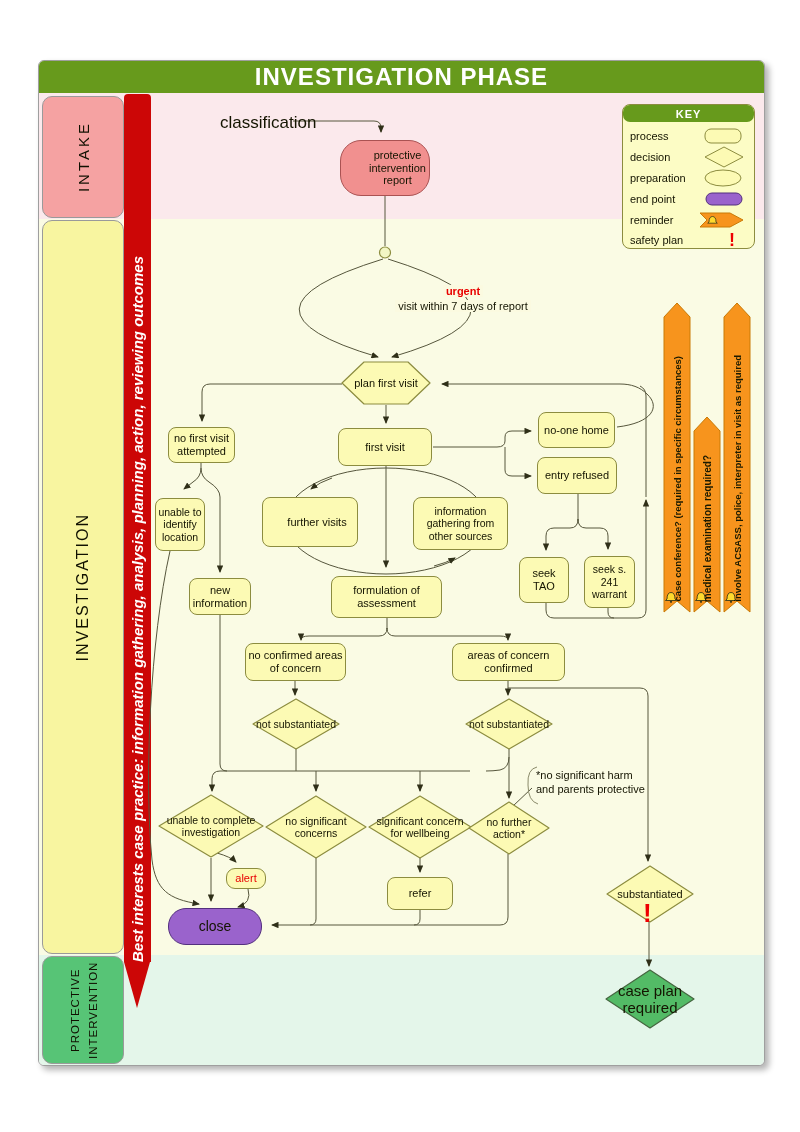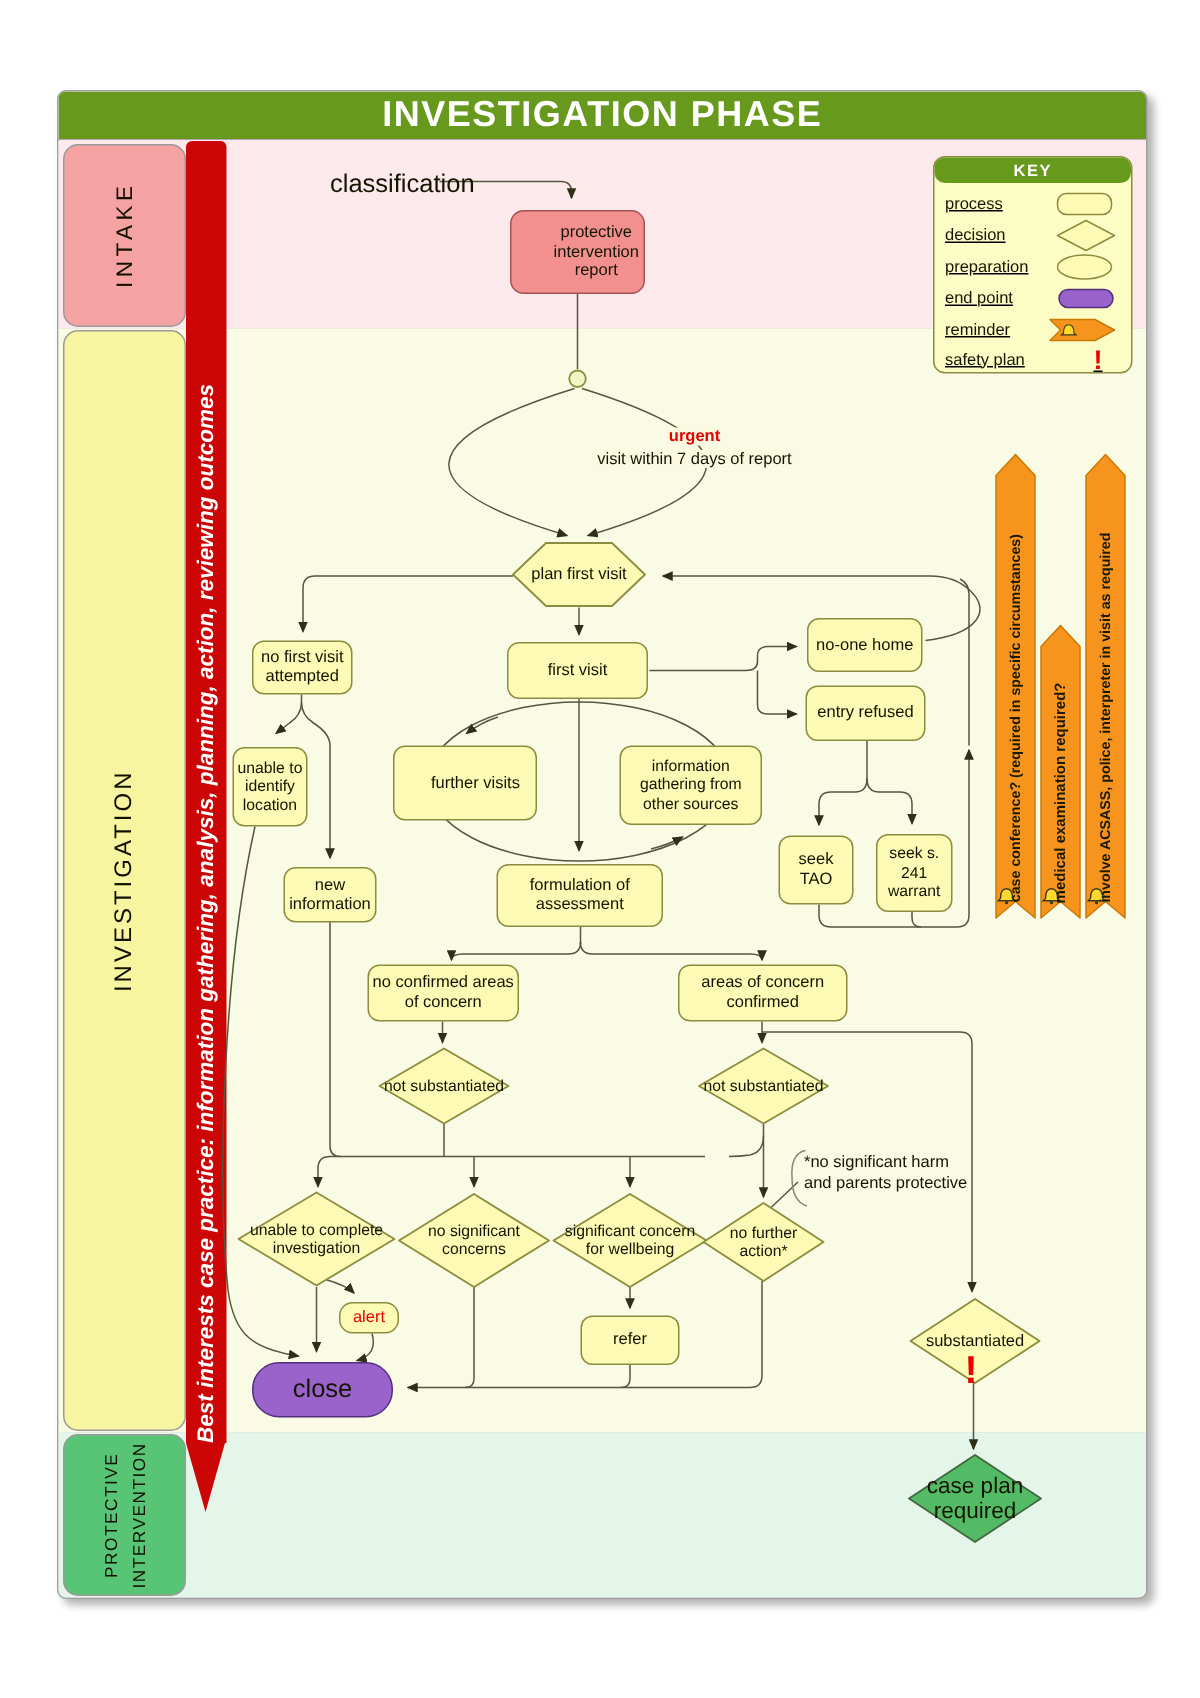--- a/index.html
+++ b/index.html
@@ -22,40 +22,40 @@
   #label-protect .vtext{font-size:11.5px;letter-spacing:1px;line-height:1.6;}
   
   #ribbon{position:absolute;left:124px;top:94px;width:27px;height:868px;background:#cc0606;border-radius:4px 4px 0 0;display:flex;align-items:flex-end;justify-content:center;}
   #ribbon .vtext{color:#fff;font-style:italic;font-weight:bold;font-size:15px;padding-bottom:6px;white-space:nowrap;}
   #ribbon-tip{position:absolute;left:124px;top:962px;width:0;height:0;border-left:13.5px solid transparent;border-right:13.5px solid transparent;border-top:46px solid #cc0606;}
   
   #wires{position:absolute;left:0;top:0;width:800px;height:1132px;}
   
   .node{position:absolute;background:#fcfab4;border:1px solid #8c8c3f;border-radius:8px;display:flex;align-items:center;justify-content:center;text-align:center;font-size:11px;line-height:1.18;color:#141400;padding:1px 2px;box-sizing:border-box;}
   .node.small{font-size:10.5px;}
-  #n-report{background:#f1908f;border-color:#aa5252;border-radius:9px;padding-left:27px;}
-  #n-close{background:#9a63cc;border-color:#53307e;border-radius:18px;font-size:17px;}
+  #n-report{background:#f1908f;border-color:#aa5252;border-radius:21px;padding-left:27px;}
+  #n-close{background:#9a63cc;border-color:#53307e;border-radius:18px;font-size:14px;}
   #n-alert{color:#e80000;border-radius:9px;}
   
   .dlabel{position:absolute;display:flex;align-items:center;justify-content:center;text-align:center;font-size:10.5px;line-height:1.15;color:#141400;}
   .plain{position:absolute;font-size:17px;color:#141400;}
   .lens-label{position:absolute;text-align:center;font-size:11px;line-height:1.35;color:#141400;}
   .lens-label span{background:#fbfae0;padding:0 3px;}
   .urgent-word{color:#e80000;font-weight:bold;}
   
   #note{position:absolute;left:536px;top:768px;width:160px;font-size:11px;line-height:1.3;color:#141400;}
   
   .bang{position:absolute;color:#ee0000;font-weight:bold;}
   
   .rem-label{position:absolute;width:21px;display:flex;align-items:flex-end;justify-content:center;}
   .rem-label .vtext{font-weight:bold;color:#1a1a00;white-space:nowrap;padding-bottom:20px;}
   
   #key{position:absolute;left:622px;top:104px;width:133px;height:145px;background:#fcfcc5;border:1px solid #8c8c3f;border-radius:8px;box-sizing:border-box;}
   #key-header{position:absolute;left:0;top:0;width:100%;height:17px;background:#679a1c;border-radius:7px 7px 7px 7px;display:flex;align-items:center;justify-content:center;color:#fff;font-weight:bold;font-size:11px;letter-spacing:1px;}
-  .key-row{position:absolute;left:0;width:100%;height:21px;display:flex;align-items:center;justify-content:space-between;padding:0 7px;box-sizing:border-box;text-decoration:underline;}
+  .key-row{position:absolute;left:0;width:100%;height:21px;display:flex;align-items:center;justify-content:space-between;padding:0 7px;box-sizing:border-box;}
   .key-row .klabel{font-size:11px;color:#141400;}
   .key-bang{color:#ee0000;font-weight:bold;font-size:18px;line-height:1;margin-right:12px;}
 </style>
 </head>
 <body>
 
 <div id="stage">
 
   <div id="frame">
     <div id="banner">

